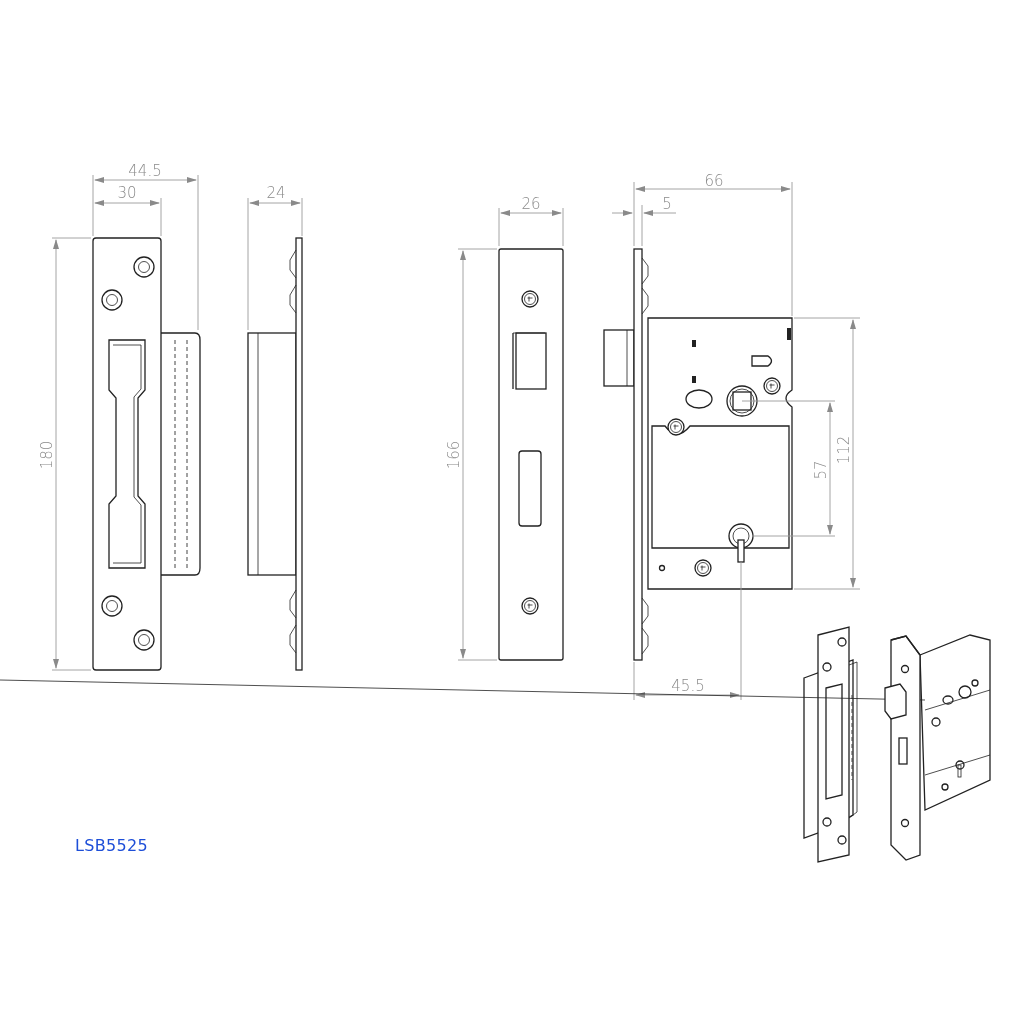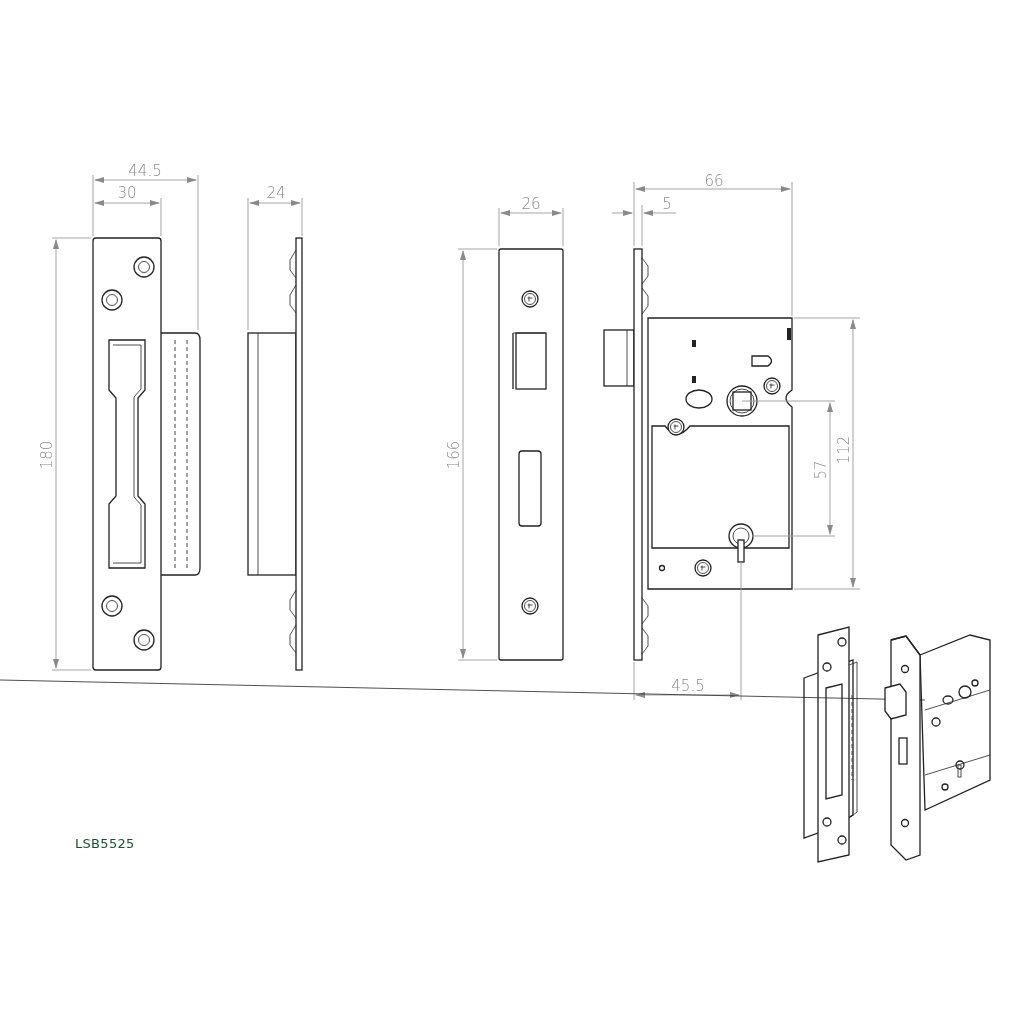--- a/index.html
+++ b/index.html
@@ -1,19 +1,19 @@
 <!DOCTYPE html>
 <html><head>
 <meta charset="utf-8">
 <style>
   html, body { margin:0; padding:0; background:#ffffff; }
   body { width:1024px; height:1024px; position:relative; overflow:hidden; font-family:"Liberation Sans", sans-serif; }
   svg { position:absolute; left:0; top:0; }
   .dimtxt { font-family:"DejaVu Sans", sans-serif; font-size:15px; fill:#8a8a8a; font-weight:300; }
-  .label { position:absolute; left:75px; top:836px; font-family:"DejaVu Sans", sans-serif; font-size:13px; color:#14532d; letter-spacing:0.3px; }
+  .label { position:absolute; left:75px; top:836px; font-family:"DejaVu Sans", sans-serif; font-size:16px; color:#1d4ed8; letter-spacing:0.3px; }
   .ln { stroke:#222; stroke-width:1.3; fill:none; }
   .lnw { stroke:#222; stroke-width:1.3; fill:#fff; }
   .thin { stroke:#222; stroke-width:0.8; fill:none; }
   .dash { stroke:#444; stroke-width:1; fill:none; stroke-dasharray:4 3; }
   .dim { stroke:#9a9a9a; stroke-width:0.9; fill:none; }
   .arrow { fill:#8a8a8a; }
 </style>
 </head>
 <body>
 

